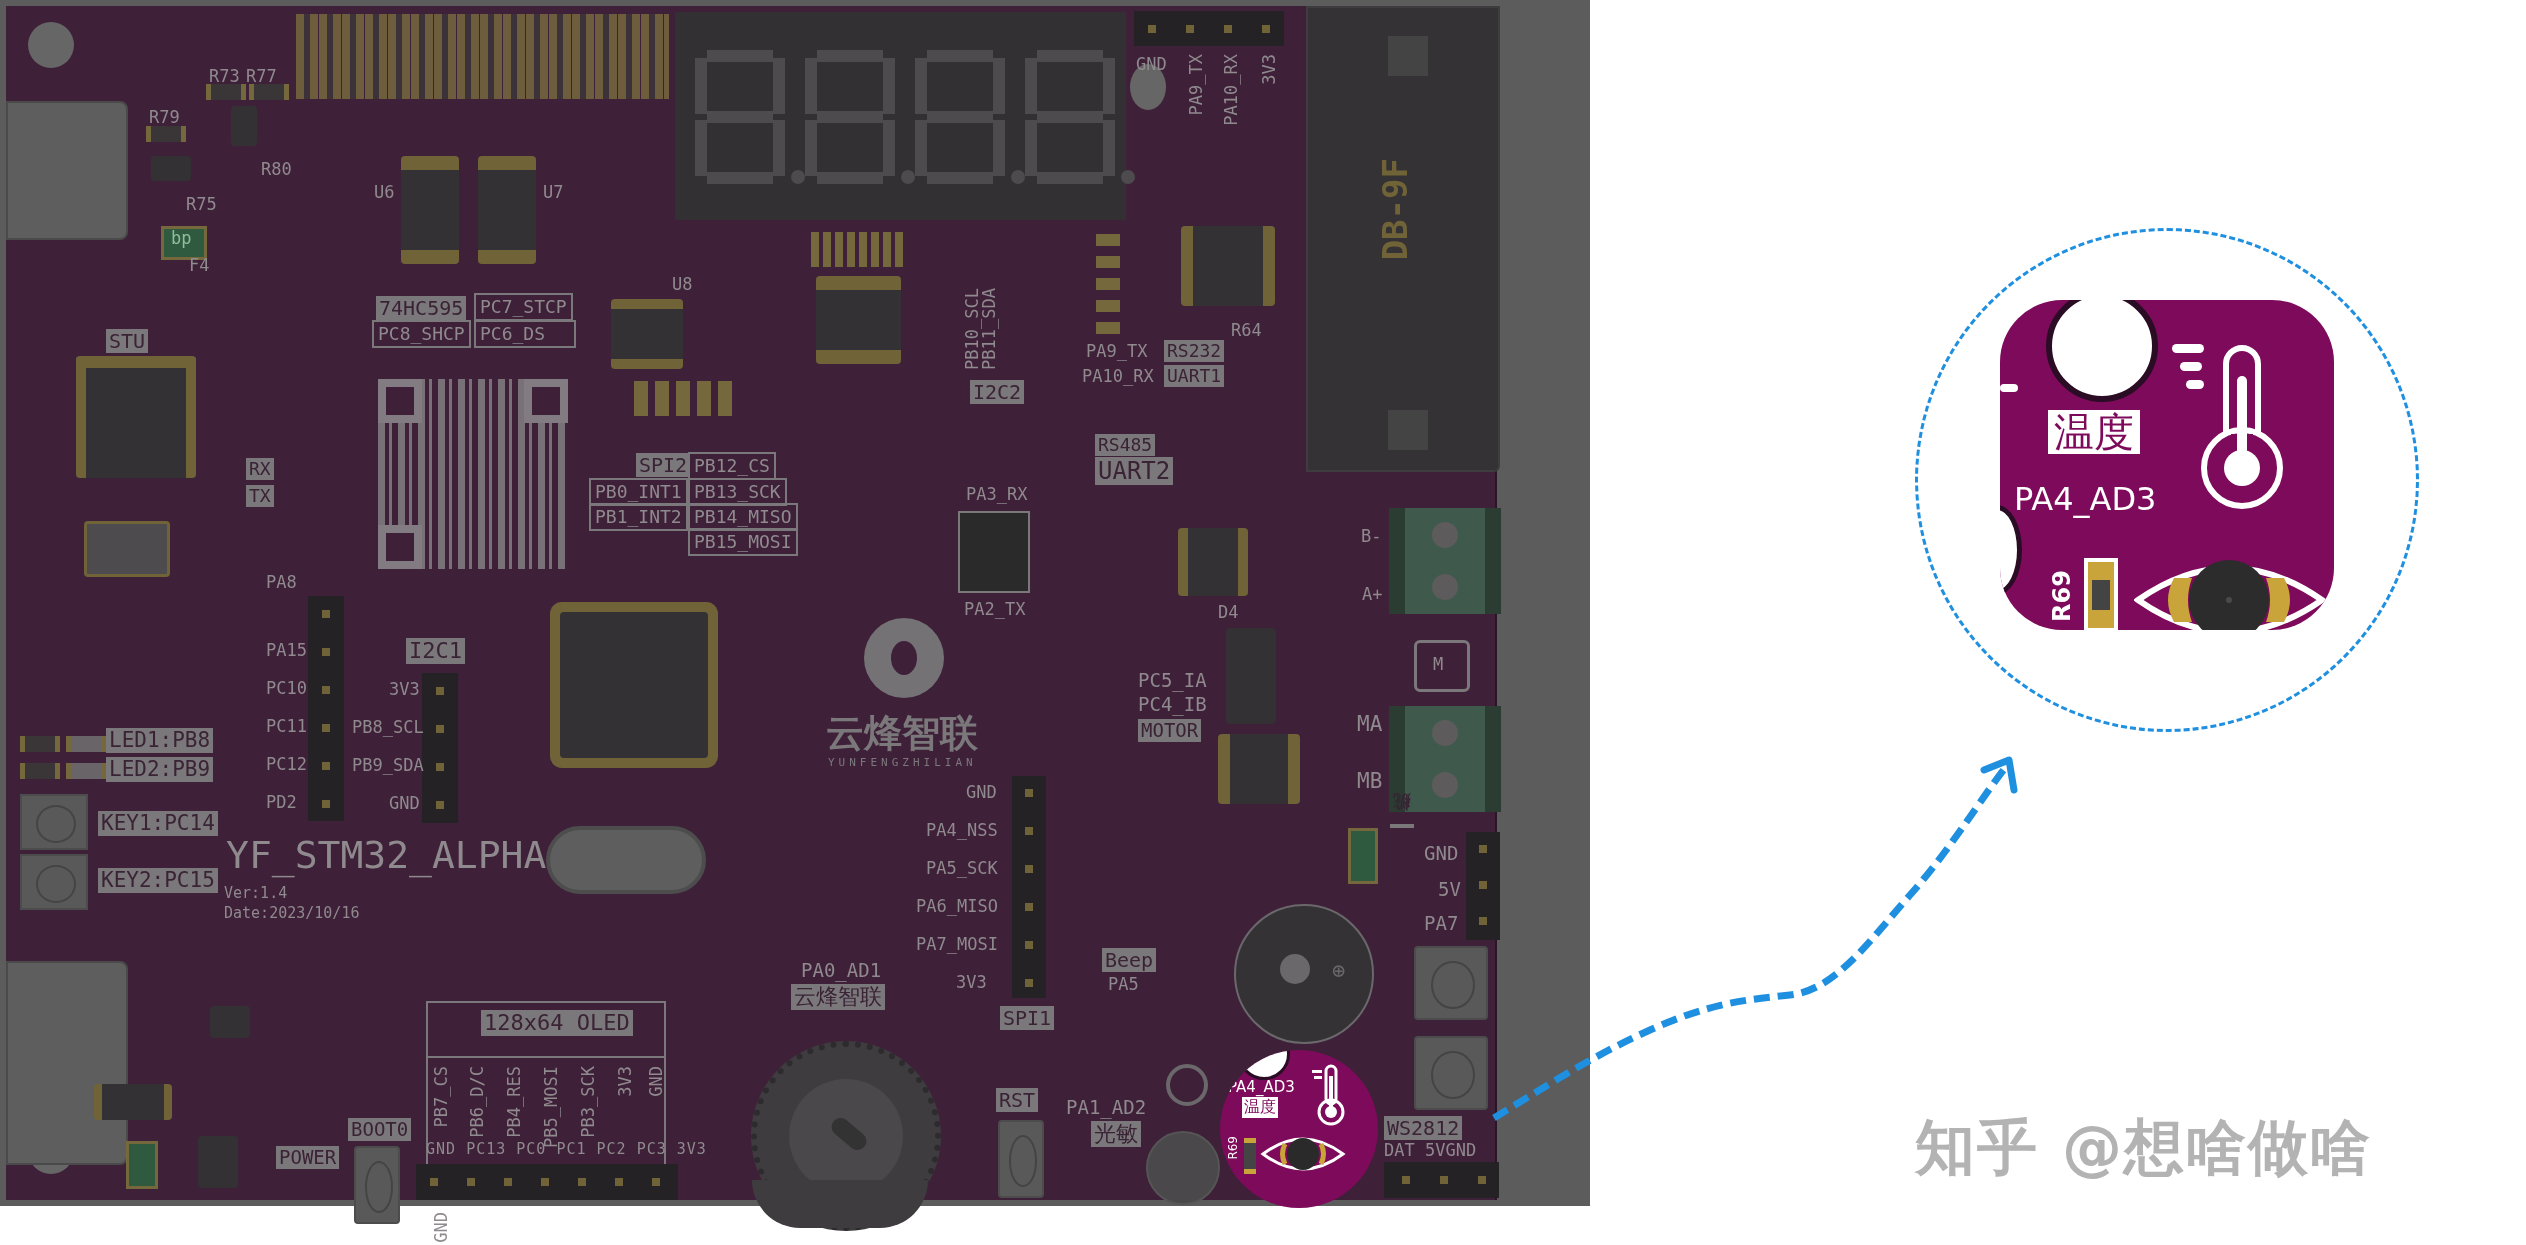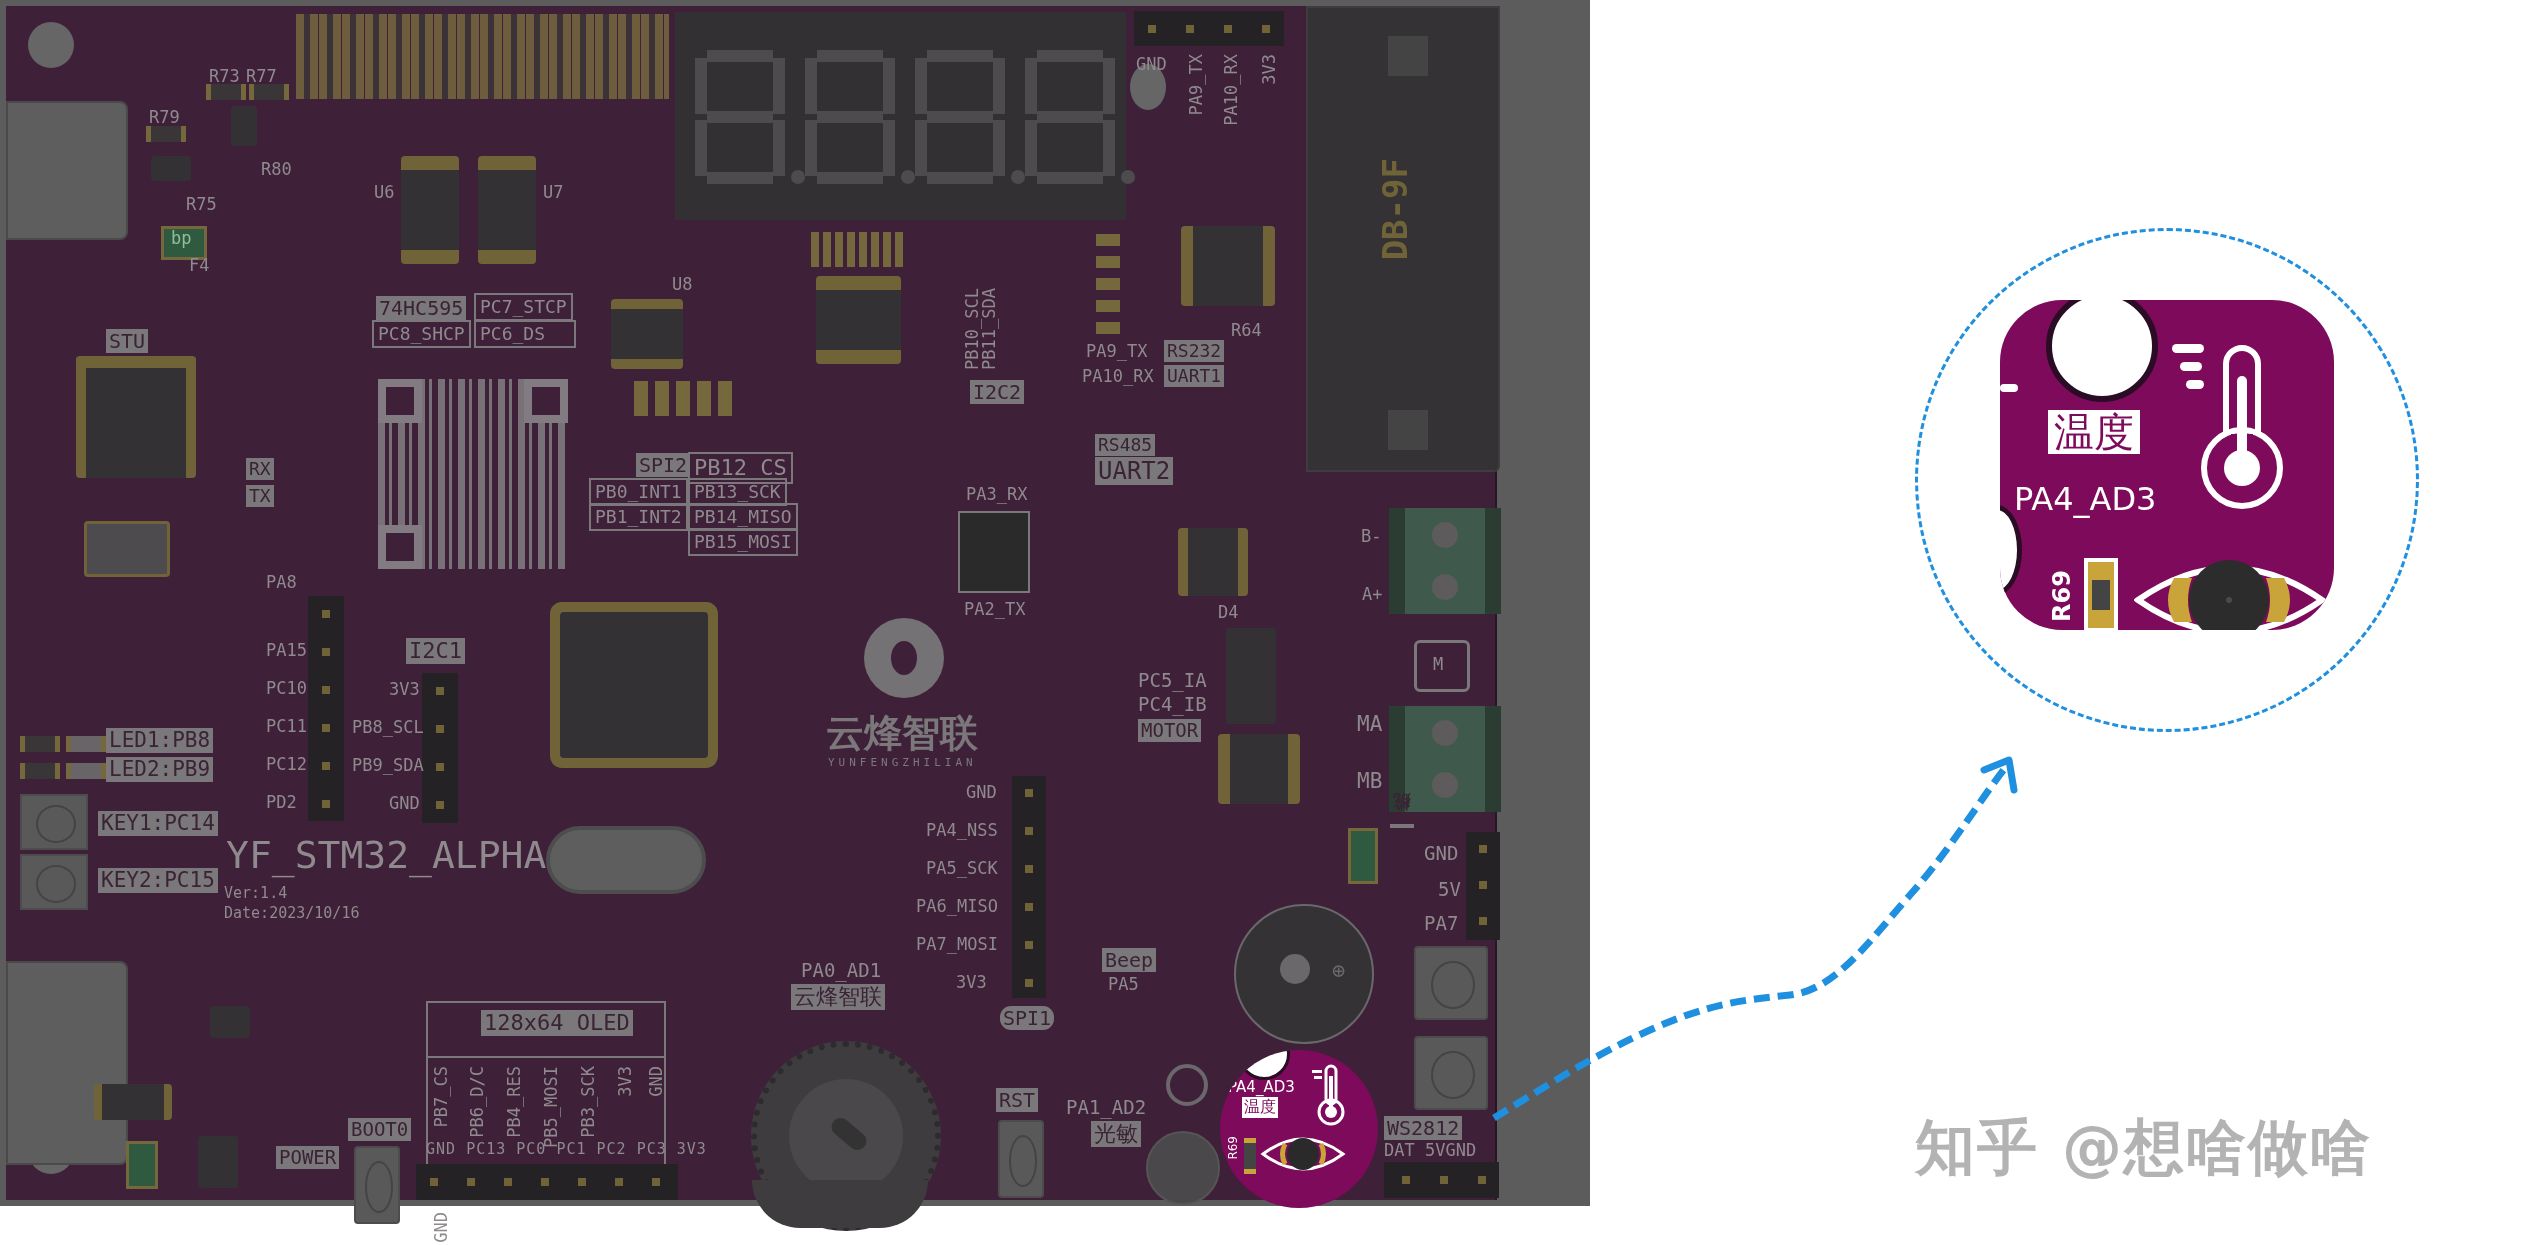--- a/index.html
+++ b/index.html
@@ -83,21 +83,21 @@
 
     <div class="abs" style="left:372px;top:373px;width:190px;height:190px;background:
       repeating-linear-gradient(90deg,#7f7b7f 0 7px,#3f2039 7px 11px,#7f7b7f 11px 14px,#3f2039 14px 20px),
       #7f7b7f;opacity:.9;">
       <div class="abs" style="left:0;top:0;width:44px;height:44px;border:8px solid #8a868a;background:#3f2039;box-sizing:border-box;"></div>
       <div class="abs" style="right:0;top:0;width:44px;height:44px;border:8px solid #8a868a;background:#3f2039;box-sizing:border-box;"></div>
       <div class="abs" style="left:0;bottom:0;width:44px;height:44px;border:8px solid #8a868a;background:#3f2039;box-sizing:border-box;"></div>
     </div>
 
     <div class="silkbox" style="left:630px;top:447px;">SPI2</div>
-    <div class="silkout" style="left:682px;top:446px;font-size:22px;">PB12_CS</div>
+    <div class="silkout" style="left:682px;top:446px;font-size:18px;">PB12_CS</div>
     <div class="silkout" style="left:682px;top:472px;font-size:18px;">PB13_SCK</div>
     <div class="silkout" style="left:682px;top:497px;font-size:18px;">PB14_MISO</div>
     <div class="silkout" style="left:682px;top:522px;font-size:18px;">PB15_MOSI</div>
     <div class="silkout" style="left:583px;top:472px;font-size:18px;">PB0_INT1</div>
     <div class="silkout" style="left:583px;top:497px;font-size:18px;">PB1_INT2</div>
 
     <div id="seg">
       <div class="digit" style="left:20px;">
         <i style="left:12px;top:0;width:66px;height:12px;"></i>
           <i style="left:0;top:8px;width:12px;height:56px;"></i>
@@ -292,21 +292,21 @@
         <div class="pin" style="left:13px;top:127px;"></div>
         <div class="pin" style="left:13px;top:165px;"></div>
         <div class="pin" style="left:13px;top:203px;"></div>
     </div>
     <div class="silk" style="left:960px;top:778px;">GND</div>
     <div class="silk" style="left:920px;top:816px;">PA4_NSS</div>
     <div class="silk" style="left:920px;top:854px;">PA5_SCK</div>
     <div class="silk" style="left:910px;top:892px;">PA6_MISO</div>
     <div class="silk" style="left:910px;top:930px;">PA7_MOSI</div>
     <div class="silk" style="left:950px;top:968px;">3V3</div>
-    <div class="silkbox" style="left:994px;top:1000px;border-radius:11px;">SPI1</div>
+    <div class="silkbox" style="left:994px;top:1000px;">SPI1</div>
 
     <div class="silkbox" style="left:990px;top:1082px;">RST</div>
     <div class="btn" style="left:992px;top:1114px;width:42px;height:74px;border-radius:4px;"></div>
 
     <div class="silk" style="left:1060px;top:1092px;font-size:19px;">PA1_AD2</div>
     <div class="silkbox" style="left:1085px;top:1115px;font-family:'DejaVu Sans',sans-serif;font-size:22px;">光敏</div>
     <div class="abs" style="left:1140px;top:1125px;width:70px;height:70px;border-radius:50%;background:#4a484a;border:2px solid #555;"></div>
     <div class="abs" style="left:1160px;top:1058px;width:42px;height:42px;border-radius:50%;border:4px solid #6a686a;box-sizing:border-box;"></div>
 
     <div class="silk" style="left:1132px;top:665px;font-size:19px;">PC5_IA</div>

